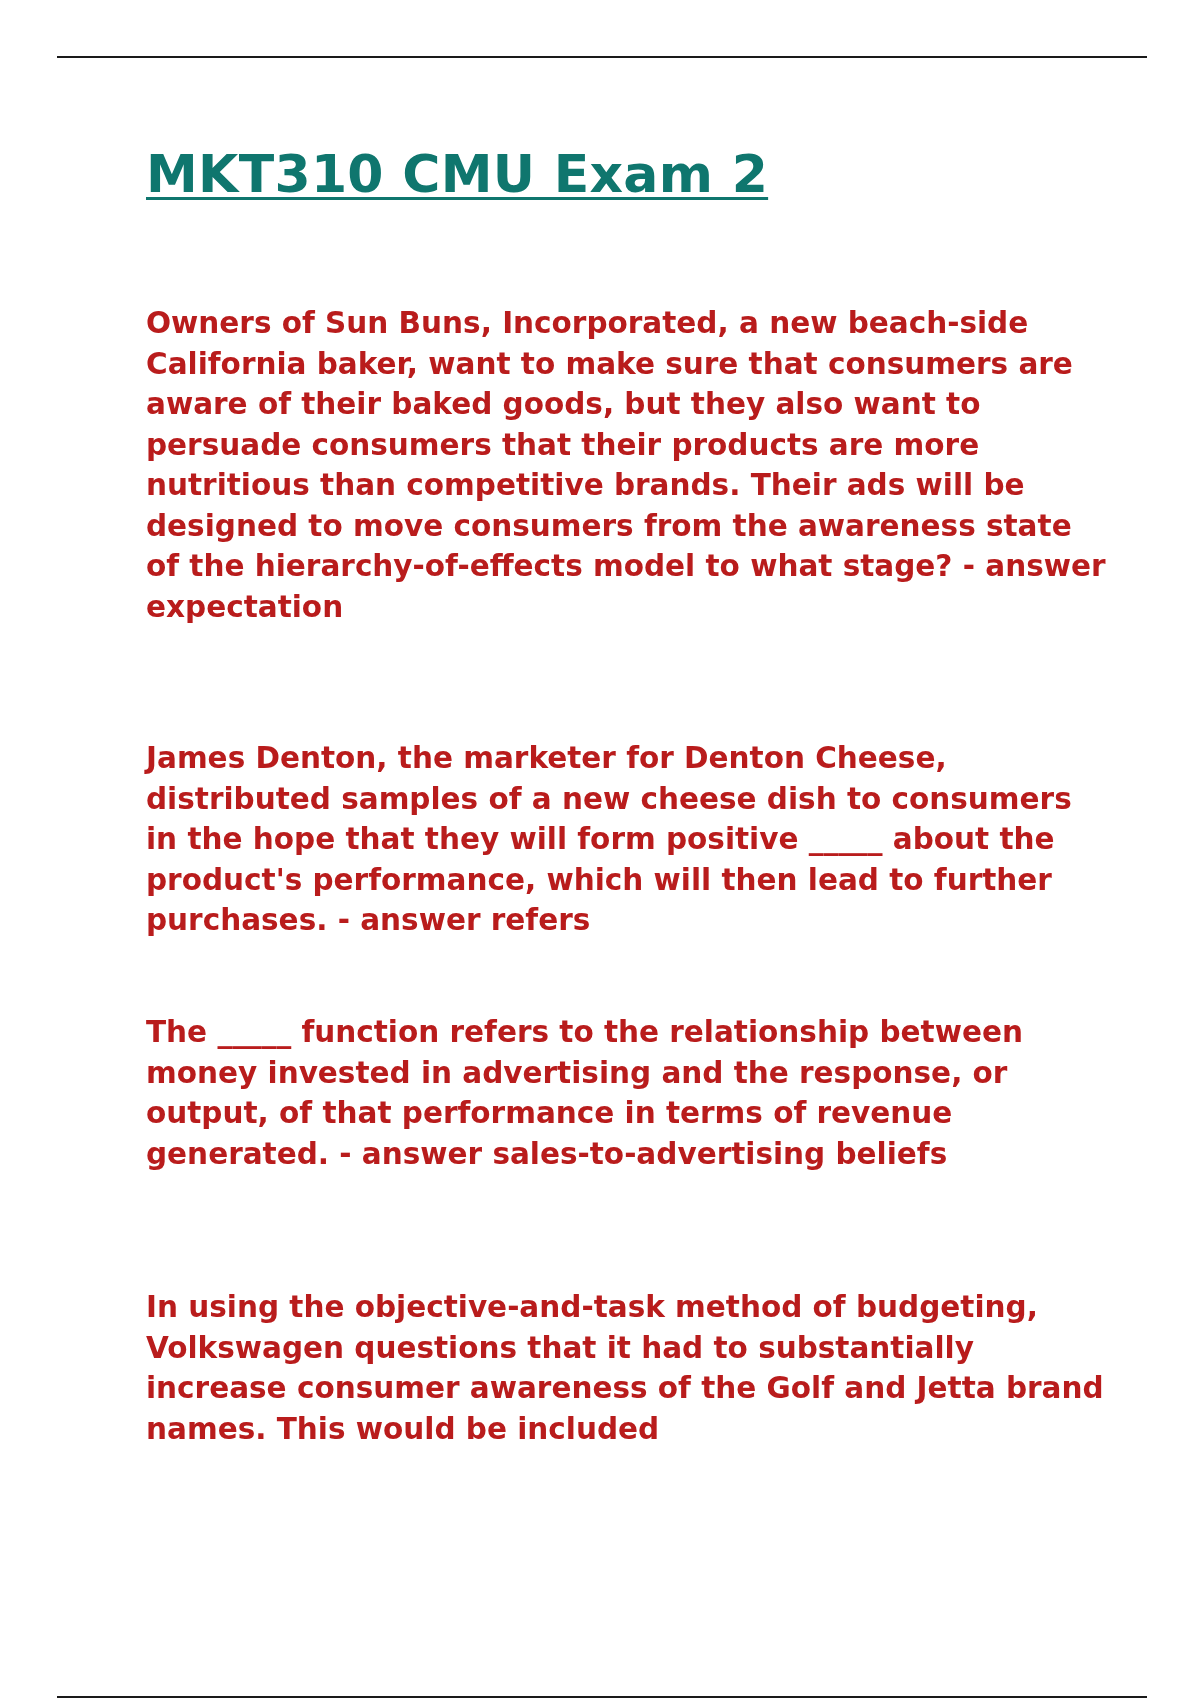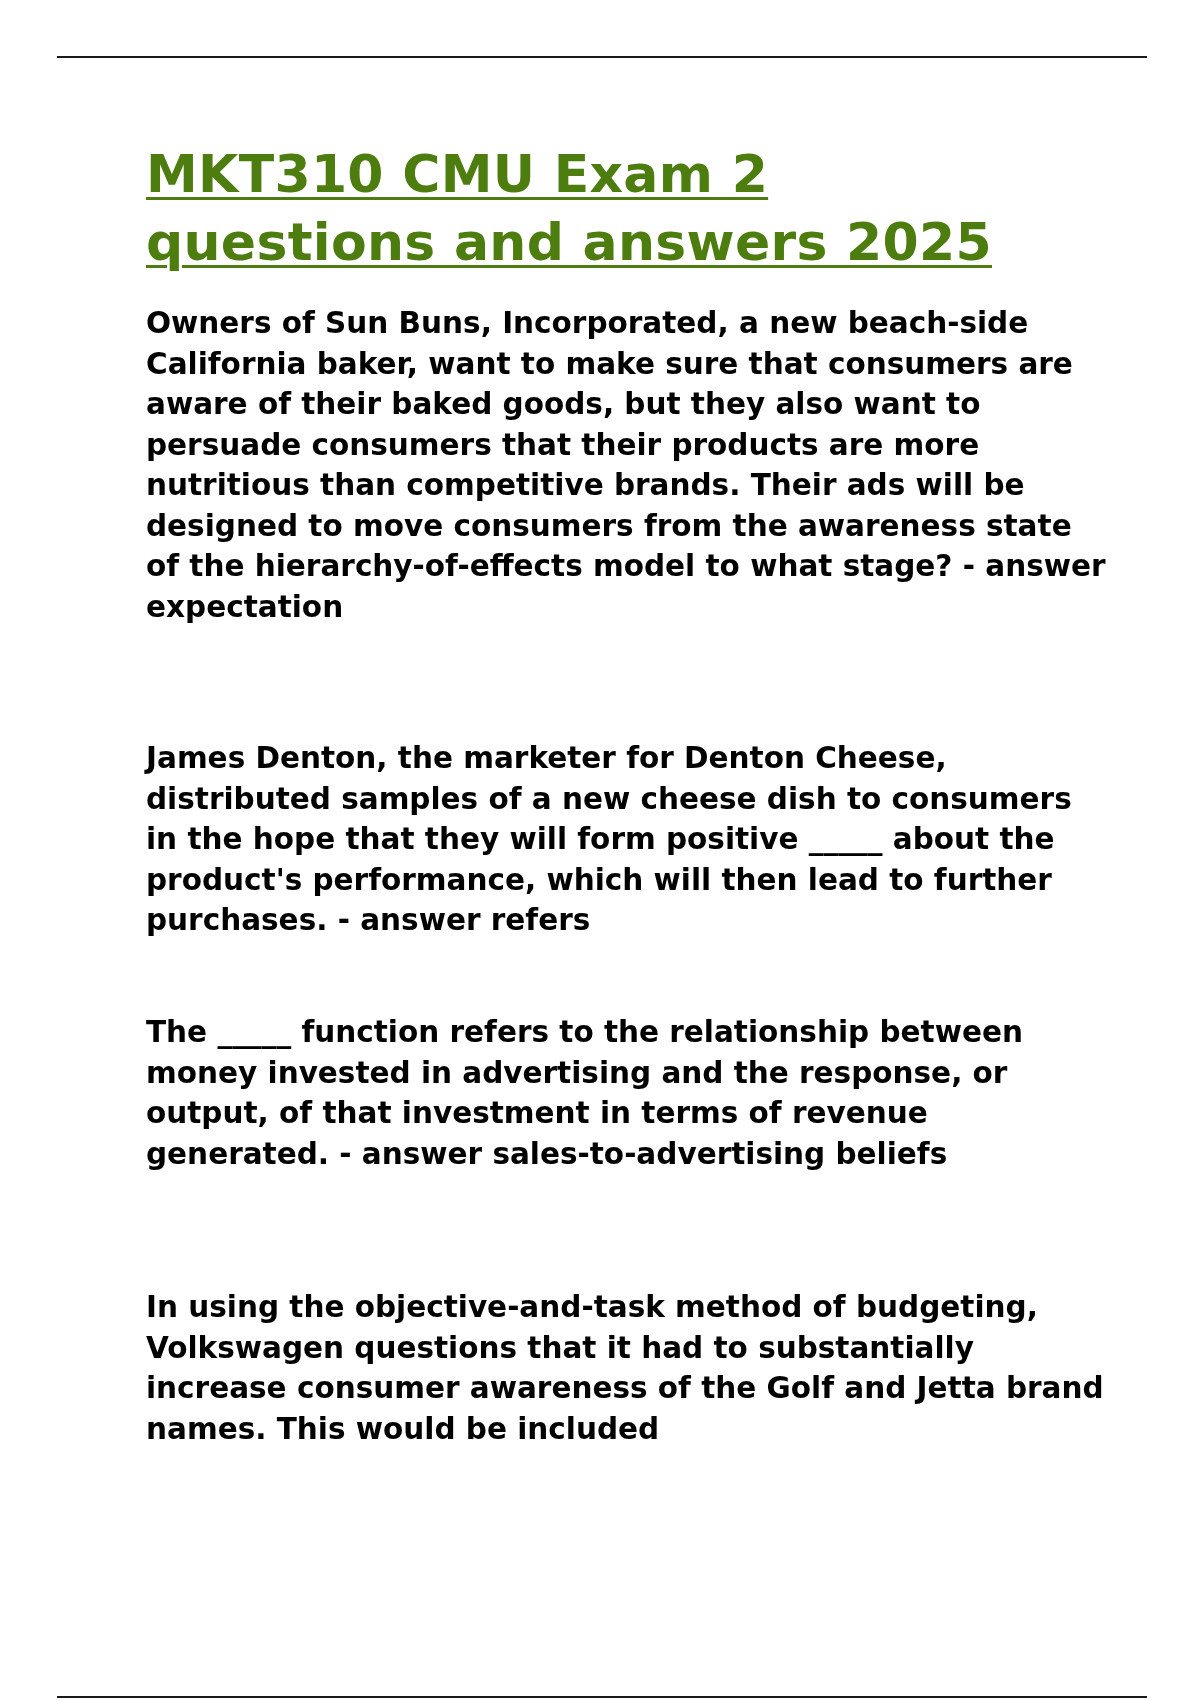--- a/index.html
+++ b/index.html
@@ -32,51 +32,50 @@
     }
     .title {
       font-family: "DejaVu Sans", sans-serif;
       font-weight: bold;
       font-size: 52px;
       line-height: 68px;
       margin: 0;
       text-decoration: underline;
       text-decoration-thickness: 3px;
       text-underline-offset: 5px;
-      color: #4d7c0f;
+      color: #0f766e;
       letter-spacing: 0.3px;
     }
     .qa {
       font-family: "DejaVu Sans", sans-serif;
       font-weight: bold;
       font-size: 29.5px;
       line-height: 40.5px;
       margin: 0;
-      color: #000000;
+      color: #b91c1c;
       white-space: normal;
       width: 960px;
     }
     .qa-1 { position: absolute; top: 163px; }
     .qa-2 { position: absolute; top: 598px; }
     .qa-3 { position: absolute; top: 872px; }
     .qa-4 { position: absolute; top: 1147px; }
   </style>
 </head>
 <body>
 
 <div class="rule rule-top"></div>
 
 <div class="content">
   <h1 class="title">
     <span>MKT310 CMU Exam 2 </span><br>
-    <span>questions and answers 2025</span>
   </h1>
 
   <p class="qa qa-1"><span>Owners of Sun Buns, Incorporated, a new beach-side California baker, want to make sure that consumers are aware of their baked goods, but they also want to persuade consumers that their products are more nutritious than competitive brands. Their ads will be designed to move consumers from the awareness state of the hierarchy-of-effects model to what stage?</span><span> - answer </span><span>expectation</span></p>
 
   <p class="qa qa-2"><span>James Denton, the marketer for Denton Cheese, distributed samples of a new cheese dish to consumers in the hope that they will form positive _____ about the product's performance, which will then lead to further purchases.</span><span> - answer </span><span>refers</span></p>
 
-  <p class="qa qa-3"><span>The _____ function refers to the relationship between money invested in advertising and the response, or output, of that investment in terms of revenue generated.</span><span> - answer </span><span>sales-to-advertising beliefs</span></p>
+  <p class="qa qa-3"><span>The _____ function refers to the relationship between money invested in advertising and the response, or output, of that performance in terms of revenue generated.</span><span> - answer </span><span>sales-to-advertising beliefs</span></p>
 
   <p class="qa qa-4"><span>In using the objective-and-task method of budgeting, Volkswagen questions that it had to substantially increase consumer awareness of the Golf and Jetta brand names. This would be included</span><span></span><span></span></p>
 </div>
 
 <div class="rule rule-bottom"></div>
 
 </body></html>

